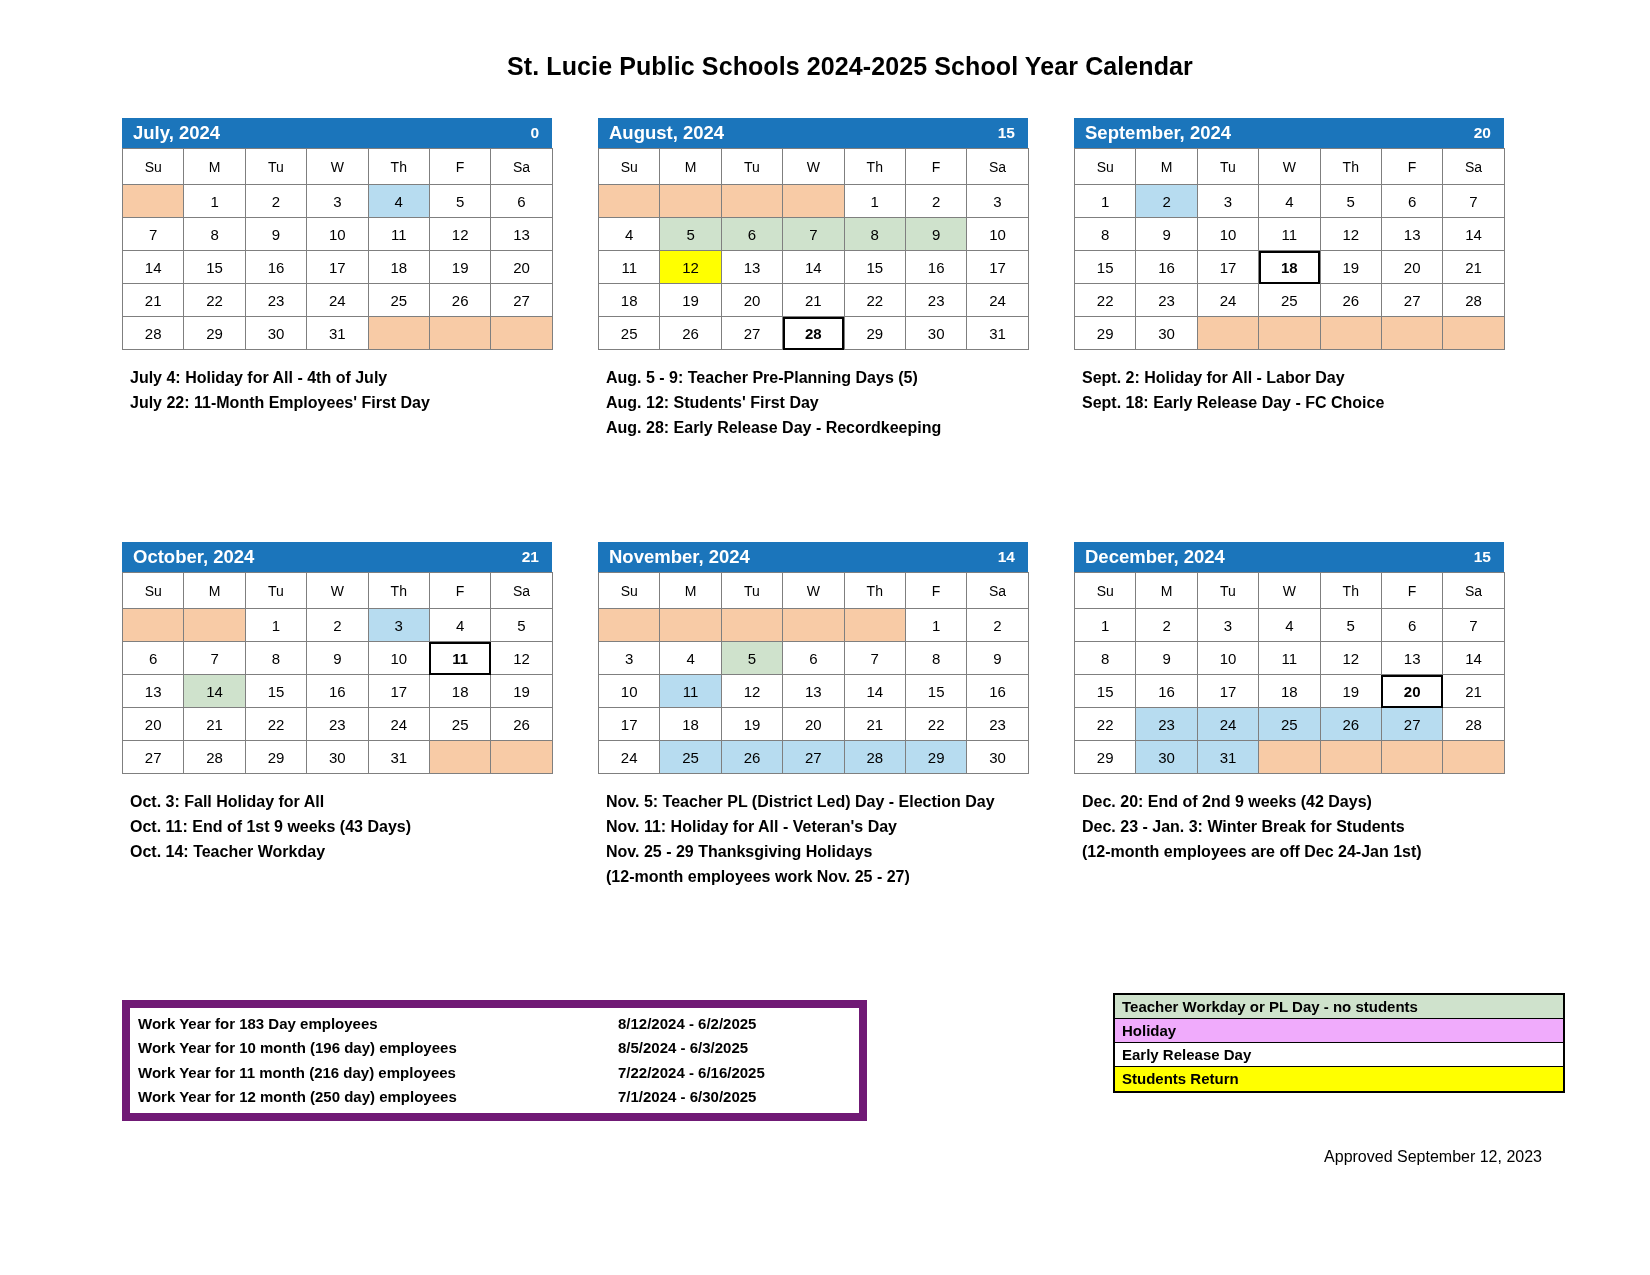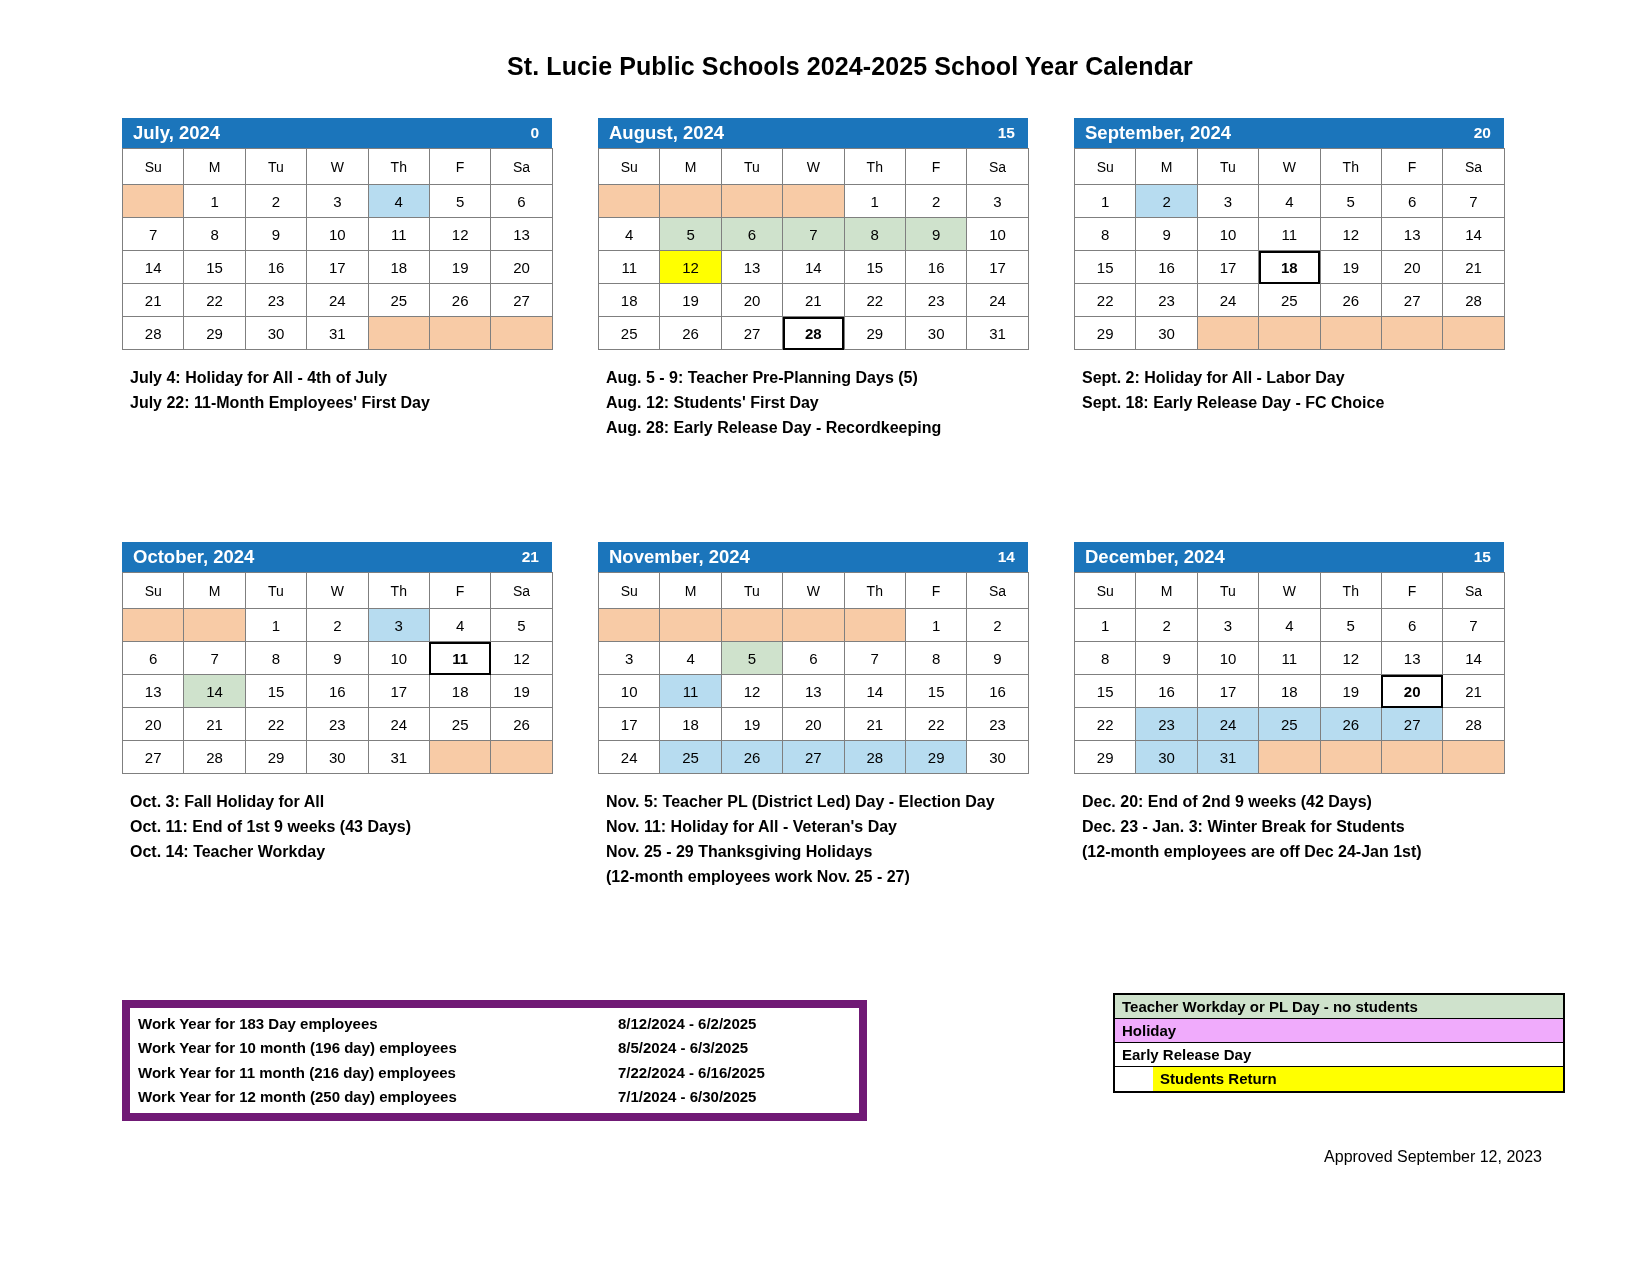--- a/index.html
+++ b/index.html
@@ -133,21 +133,21 @@
   }
   .lg-row {
     font-size: 15px;
     font-weight: bold;
     padding: 2px 0 2px 7px;
     border-bottom: 1px solid #000;
     height: 24px;
     box-sizing: border-box;
     line-height: 20px;
   }
-  .lg-row:last-child { border-bottom: none; margin-left: 38px; }
+  .lg-row:last-child { border-bottom: none; }
 
   .approved {
     position: absolute;
     top: 1148px;
     right: 108px;
     font-size: 16px;
   }
 </style>
 </head>
 <body>

